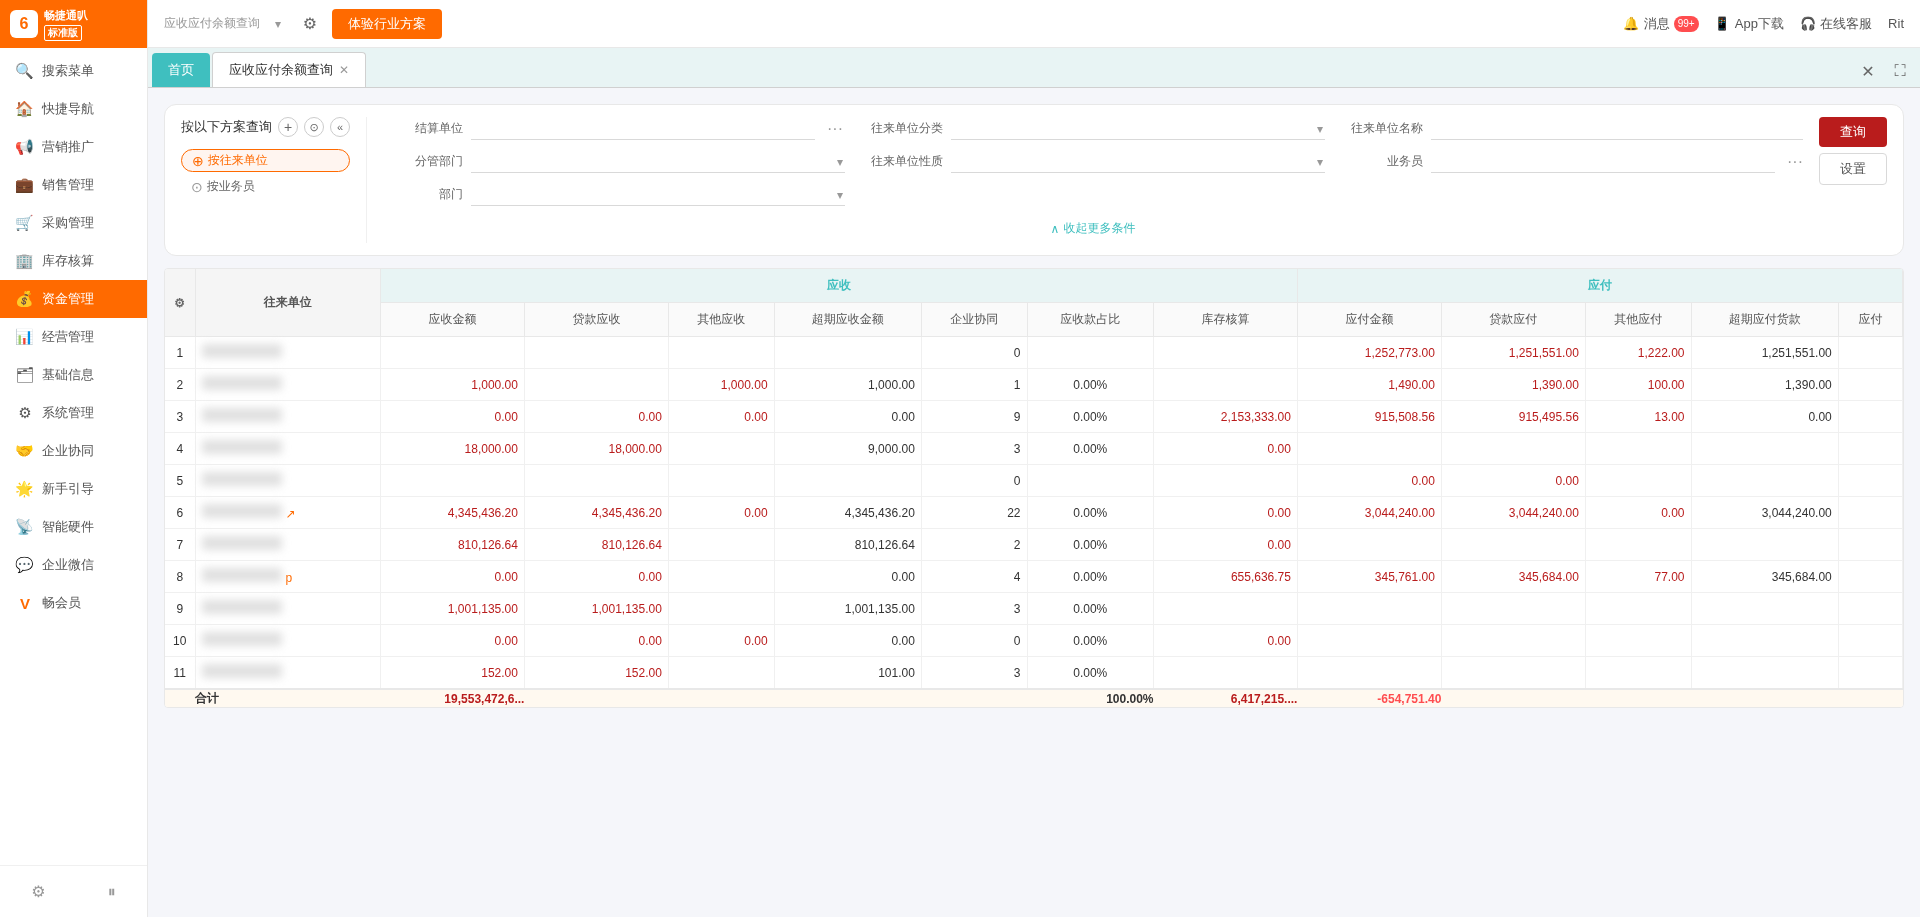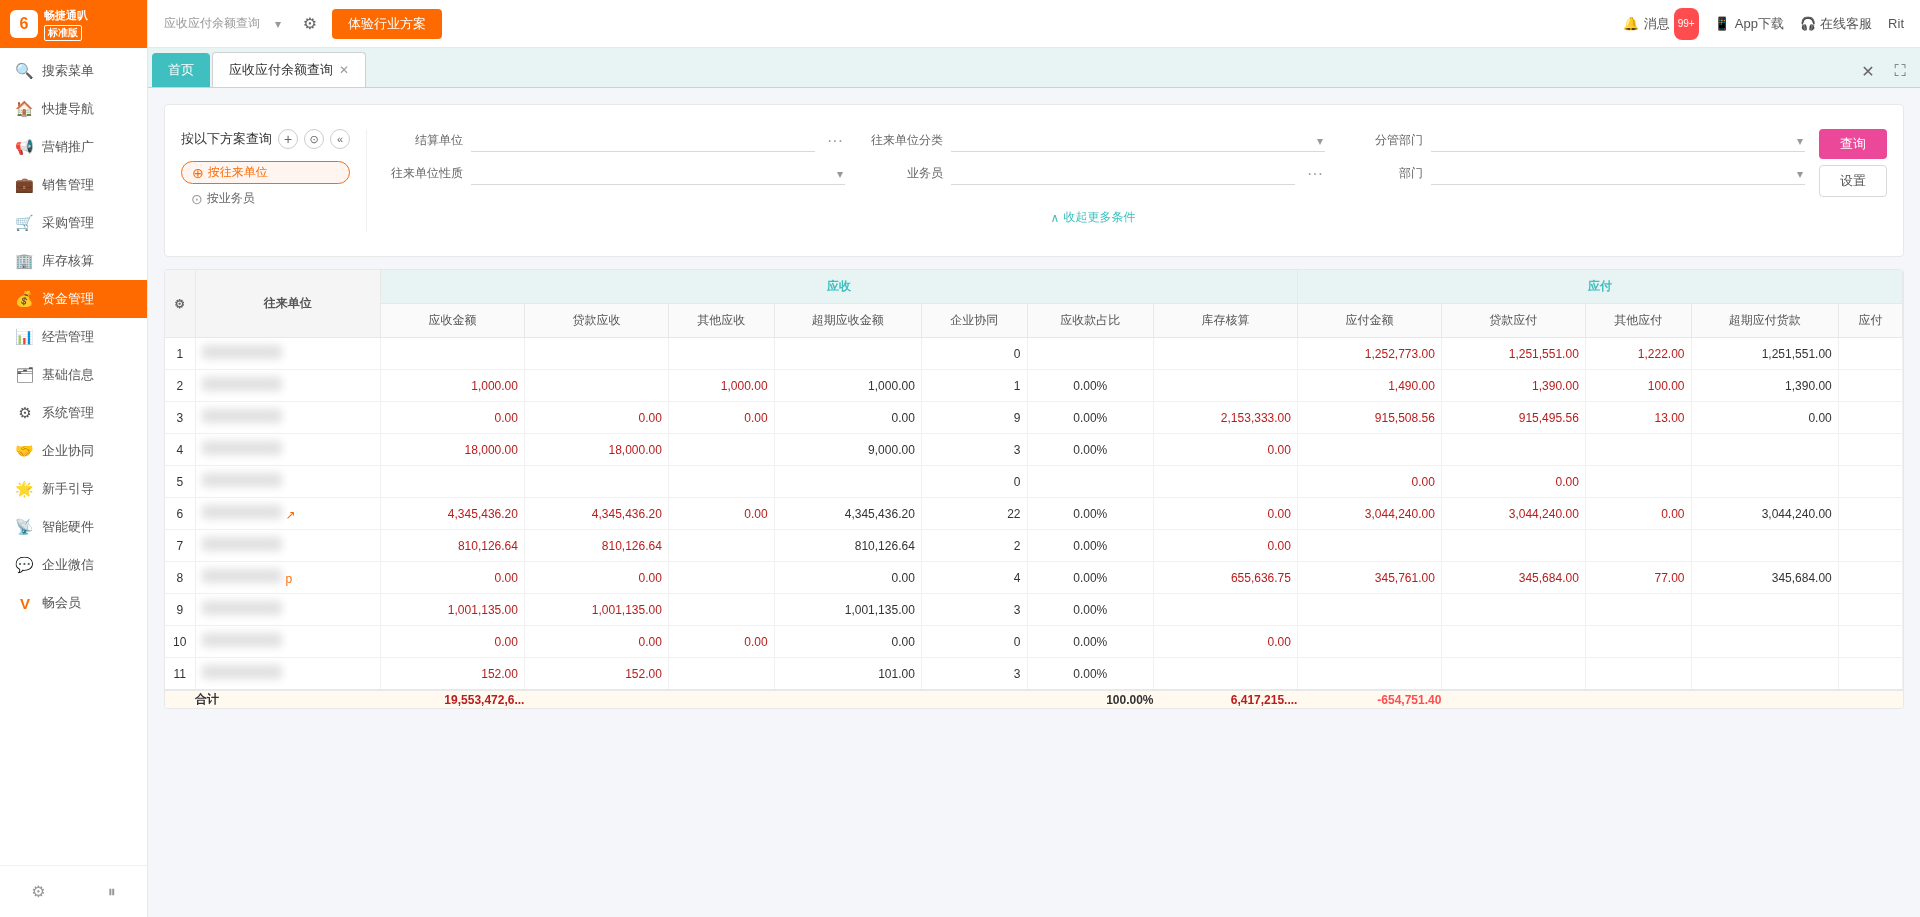--- a/index.html
+++ b/index.html
@@ -22,21 +22,21 @@
 
     
     .topbar { height: 48px; background: #fff; border-bottom: 1px solid #e8e8e8; display: flex; align-items: center; padding: 0 16px; flex-shrink: 0; }
     .topbar-left { display: flex; align-items: center; flex: 1; }
     .topbar-breadcrumb { color: #999; font-size: 12px; margin-right: 8px; }
     .topbar-dropdown { width: 20px; height: 20px; display: flex; align-items: center; justify-content: center; cursor: pointer; color: #999; }
     .topbar-gear { width: 28px; height: 28px; display: flex; align-items: center; justify-content: center; cursor: pointer; color: #666; margin: 0 8px; font-size: 16px; }
     .topbar-btn-orange { background: #ff6a00; color: #fff; border: none; padding: 6px 16px; border-radius: 4px; cursor: pointer; font-size: 13px; }
     .topbar-right { display: flex; align-items: center; gap: 16px; }
     .topbar-notif { display: flex; align-items: center; gap: 4px; cursor: pointer; color: #555; font-size: 13px; position: relative; }
-    .badge { background: #ff4d4f; color: #fff; font-size: 10px; padding: 0 4px; border-radius: 8px; min-width: 18px; height: 32px; display: inline-flex; align-items: center; justify-content: center; }
+    .badge { background: #ff4d4f; color: #fff; font-size: 10px; padding: 0 4px; border-radius: 8px; min-width: 18px; height: 16px; display: inline-flex; align-items: center; justify-content: center; }
     .topbar-user { color: #555; font-size: 13px; cursor: pointer; }
 
     
     .tabbar { height: 40px; background: #e8f4f4; display: flex; align-items: flex-end; padding: 0 0 0 4px; flex-shrink: 0; border-bottom: 1px solid #d0d0d0; }
     .tab { padding: 8px 16px; cursor: pointer; font-size: 13px; color: #555; background: #e8f4f4; border-radius: 4px 4px 0 0; margin-right: 2px; display: flex; align-items: center; gap: 6px; }
     .tab.active { background: #fff; color: #333; border: 1px solid #d0d0d0; border-bottom: none; }
     .tab-home { background: #3fbfbf; color: #fff; border-radius: 4px 4px 0 0; }
     .tab-close { cursor: pointer; color: #999; font-size: 12px; }
     .tabbar-actions { margin-left: auto; display: flex; align-items: center; gap: 8px; padding-right: 8px; padding-bottom: 4px; }
     .tabbar-icon-btn { width: 24px; height: 24px; display: flex; align-items: center; justify-content: center; cursor: pointer; color: #666; font-size: 16px; }
@@ -45,38 +45,38 @@
     .page-content { flex: 1; overflow: auto; padding: 16px; background: #f5f6fa; }
 
     
     .page-header { display: flex; align-items: center; justify-content: space-between; margin-bottom: 12px; }
     .page-title { font-size: 18px; font-weight: bold; color: #333; }
     .page-actions { display: flex; gap: 8px; }
     .btn-export { display: flex; align-items: center; gap: 4px; padding: 5px 12px; border: 1px solid #e8e8e8; background: #fff; border-radius: 4px; cursor: pointer; color: #555; font-size: 13px; }
     .btn-refresh { display: flex; align-items: center; gap: 4px; padding: 5px 12px; border: 1px solid #e8e8e8; background: #fff; border-radius: 4px; cursor: pointer; color: #ff6a00; font-size: 13px; }
 
     
-    .filter-area { background: #fff; border: 1px solid #e8e8e8; border-radius: 4px; padding: 24px 16px; margin-bottom: 12px; }
+    .filter-area { background: #fff; border: 1px solid #e8e8e8; border-radius: 12px; padding: 12px 16px; margin-bottom: 12px; }
     .filter-add-btn { width: 20px; height: 20px; border: 1px solid #ccc; border-radius: 50%; display: flex; align-items: center; justify-content: center; cursor: pointer; color: #666; font-size: 14px; }
     .filter-grid { display: grid; grid-template-columns: 1fr 1fr 1fr; gap: 10px 20px; margin-bottom: 8px; }
     .filter-row { display: flex; align-items: center; gap: 8px; justify-content: space-between; }
     .filter-label { color: #666; font-size: 12px; white-space: nowrap; width: 80px; text-align: right; flex-shrink: 0; }
     .filter-input { flex: 1; border: none; border-bottom: 1px solid #d9d9d9; padding: 4px 6px; font-size: 12px; outline: none; color: #333; }
     .filter-select { flex: 1; border: none; border-bottom: 1px solid #d9d9d9; padding: 4px 6px; font-size: 12px; outline: none; color: #333; appearance: none; background: transparent; }
     .filter-chevron { color: #999; font-size: 12px; margin-left: -16px; }
     .filter-dots { color: #999; font-size: 16px; cursor: pointer; margin-left: 4px; }
     .filter-collapse { display: flex; align-items: center; justify-content: center; gap: 4px; color: #3fbfbf; cursor: pointer; font-size: 12px; padding: 6px 0; }
     .filter-plan { background: #fff5f0; border: 1px solid #ff6a00; border-radius: 12px; padding: 2px 10px; color: #ff6a00; font-size: 12px; display: flex; align-items: center; gap: 4px; cursor: pointer; }
     .filter-plan-2 { color: #666; font-size: 12px; display: flex; align-items: center; gap: 4px; cursor: pointer; padding: 2px 10px; }
     .filter-layout { display: flex; }
     .filter-main { flex: 1; }
 
     
     .query-btn-area { display: flex; flex-direction: column; gap: 6px; margin-left: 16px; }
-    .btn-query { background: #ec4899; color: #fff; border: none; padding: 6px 20px; border-radius: 4px; cursor: pointer; font-size: 13px; }
+    .btn-query { background: #b91c1c; color: #fff; border: none; padding: 6px 20px; border-radius: 4px; cursor: pointer; font-size: 13px; }
     .btn-set { background: #fff; color: #555; border: 1px solid #d9d9d9; padding: 6px 20px; border-radius: 4px; cursor: pointer; font-size: 13px; }
 
     
     .table-container { background: #fff; border: 1px solid #e8e8e8; border-radius: 4px; overflow: auto; }
     table { width: 100%; border-collapse: collapse; font-size: 12px; }
     thead tr th { background: #fafafa; border-bottom: 1px solid #e8e8e8; border-right: 1px solid #e8e8e8; padding: 8px 6px; text-align: center; color: #555; font-weight: normal; white-space: nowrap; }
     thead tr:first-child th { background: #f5f5f5; font-weight: bold; }
     tbody tr td { border-bottom: 1px solid #f0f0f0; border-right: 1px solid #f0f0f0; padding: 7px 6px; text-align: center; color: #333; white-space: nowrap; }
     .td-link { color: #b91c1c; cursor: pointer; }
     .td-num { text-align: right; }
@@ -237,20 +237,24 @@
 
             <div class="filter-row">
               <label class="filter-label">结算单位</label>
               <input class="filter-input" style="flex: 1 1 0%;">
               <span class="filter-dots">···</span>
             </div>
             <div class="filter-row">
               <label class="filter-label">往来单位分类</label>
               <select class="filter-select" style="flex:1;"></select>
               <span class="filter-chevron">▾</span>
+            </div>
+            <div class="filter-row">
+              <label class="filter-label">往来单位名称</label>
+              <input class="filter-input" style="flex: 1 1 0%;">
             </div>
 
             <div class="filter-row">
               <label class="filter-label">分管部门</label>
               <select class="filter-select" style="flex:1;"></select>
               <span class="filter-chevron">▾</span>
             </div>
             <div class="filter-row">
               <label class="filter-label">往来单位性质</label>
               <select class="filter-select" style="flex:1;"></select>

